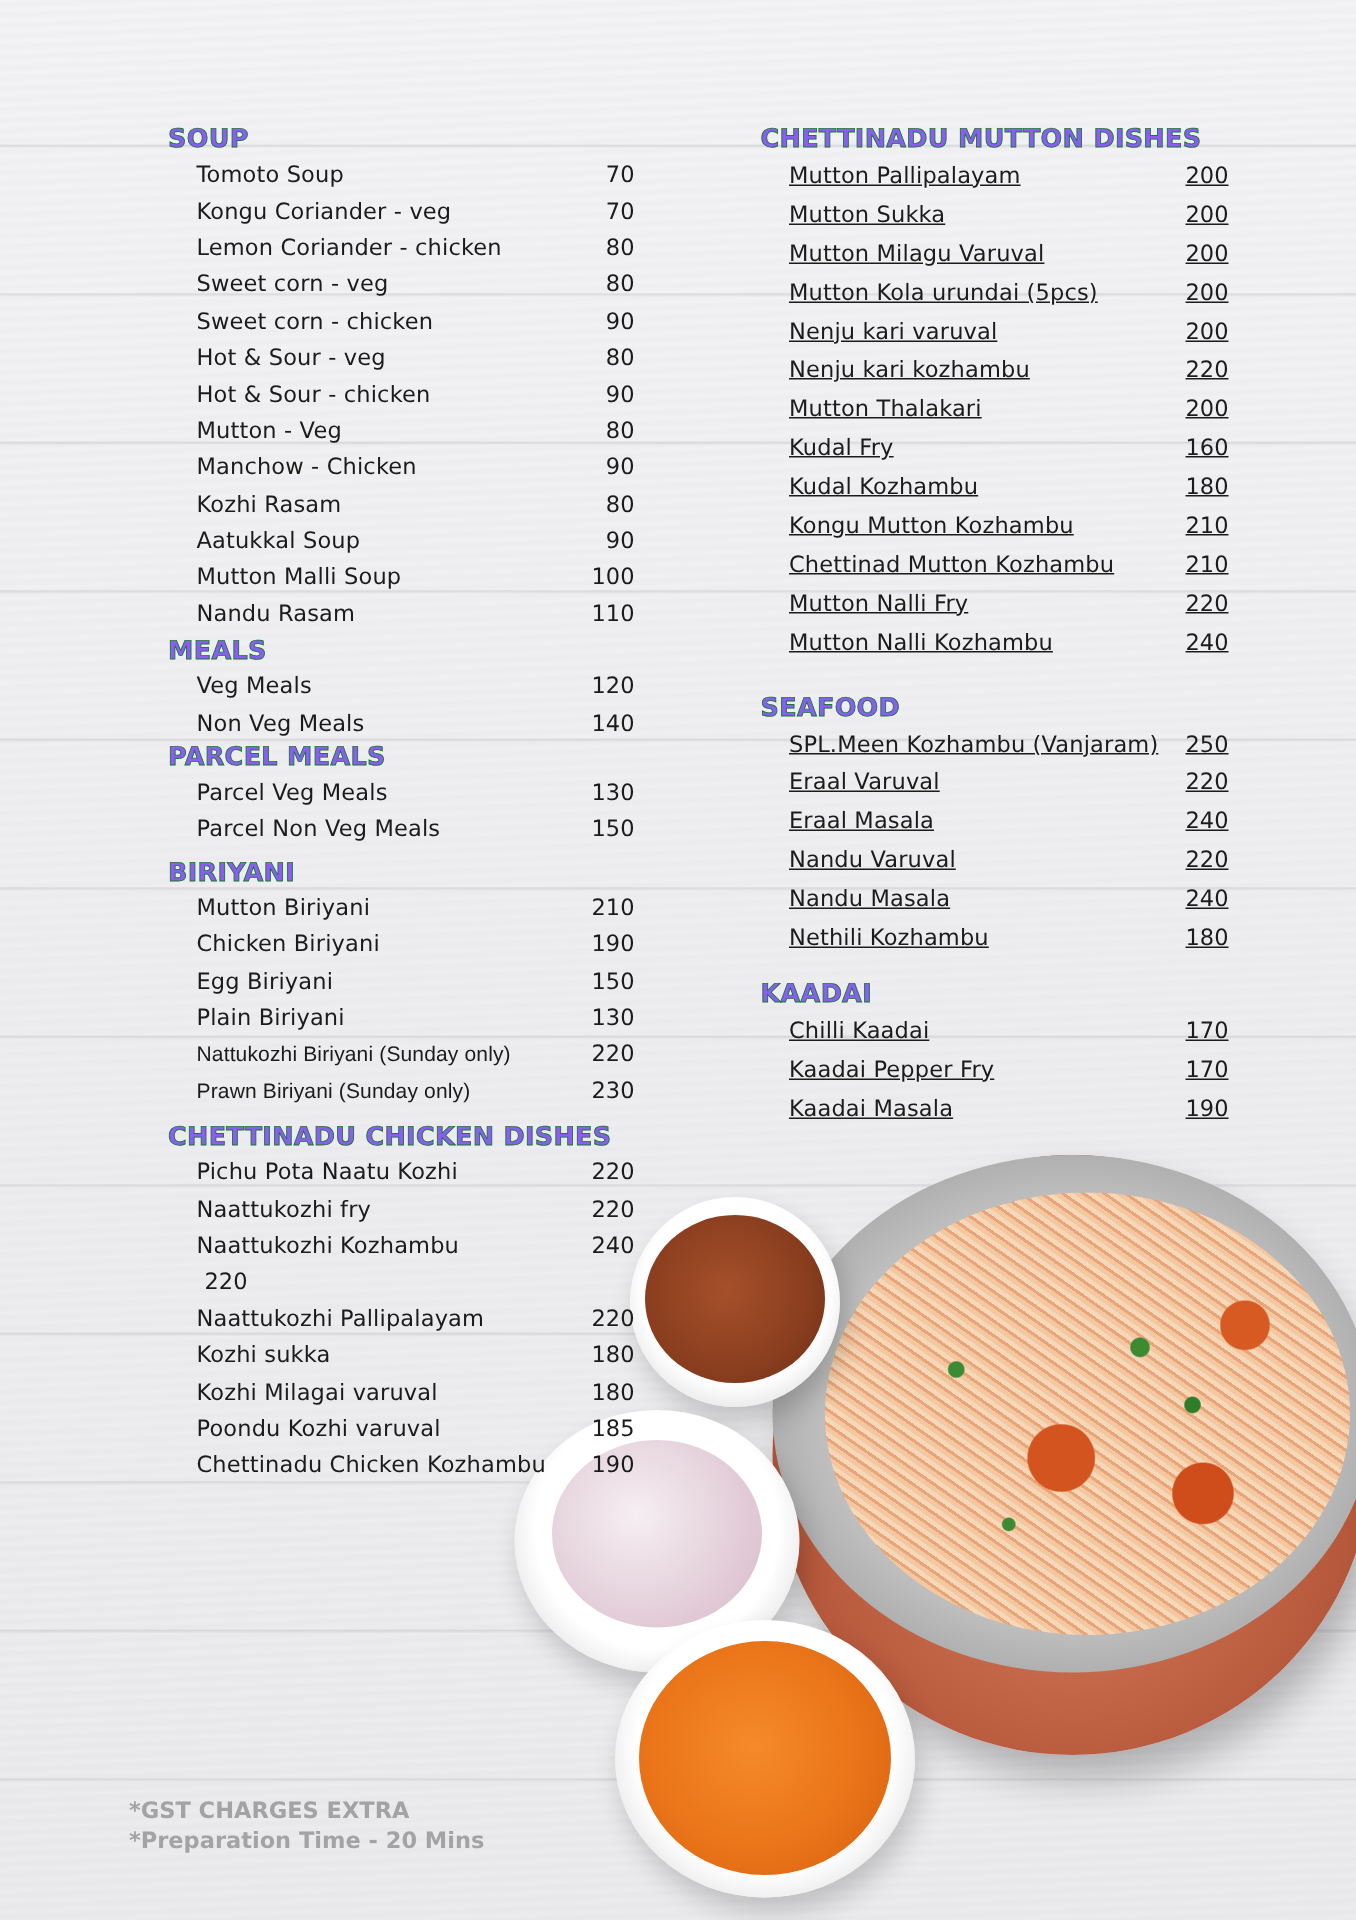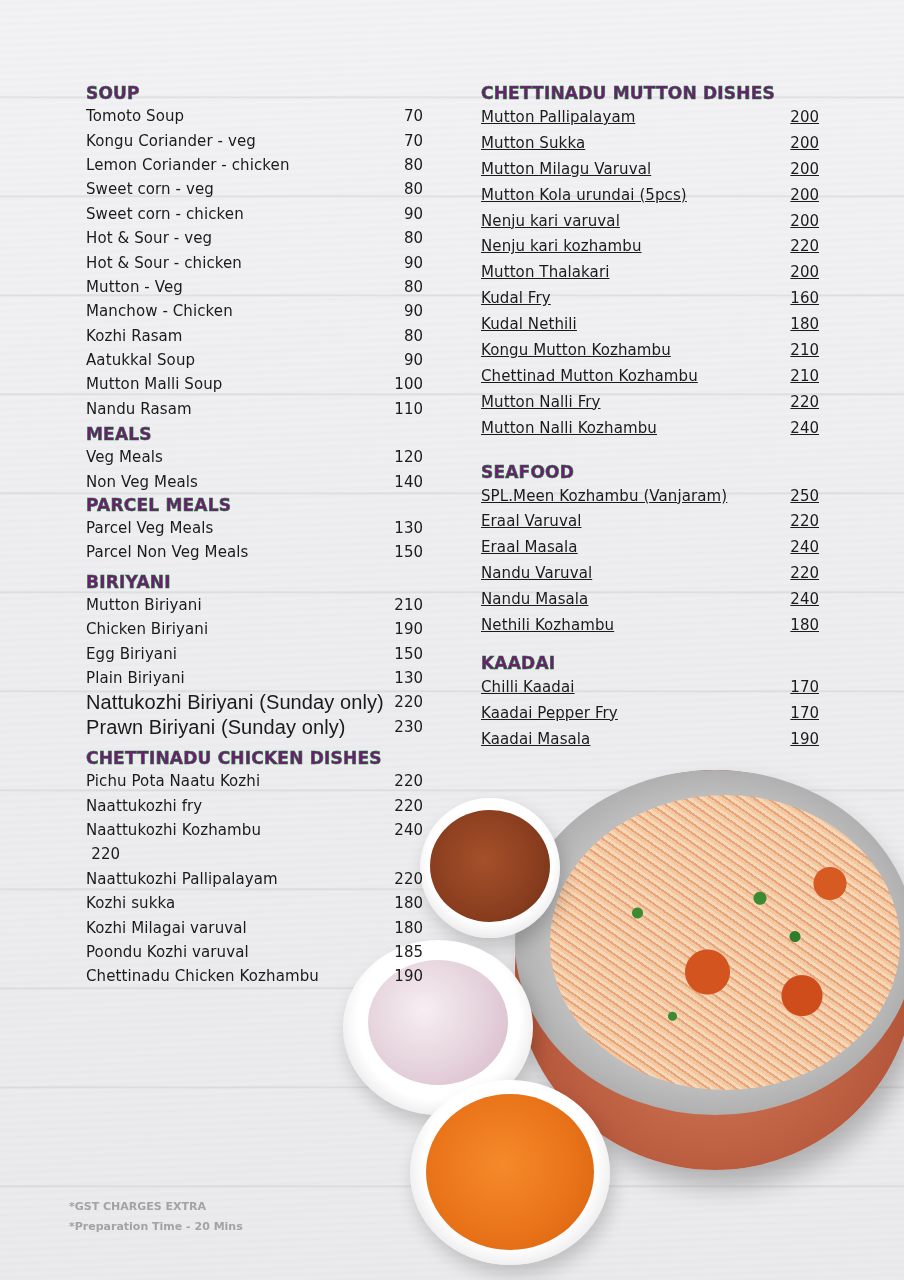--- a/index.html
+++ b/index.html
@@ -17,47 +17,49 @@
       linear-gradient(180deg, #f3f3f5 0%, #eeeef0 50%, #ebebed 100%);
   }
   .col { position: absolute; }
   .col-left { left: 86px; top: 82px; width: 337px; }
   .col-right { left: 481px; top: 82px; width: 338px; }
   .section-title {
     font-family: "DejaVu Sans", sans-serif;
     font-weight: 900;
     font-size: 17px;
     letter-spacing: 0.2px;
-    color: #701a75;
+    color: #8b5cf6;
     text-transform: uppercase;
     line-height: 22px;
+    margin-left: 26px;
     -webkit-text-stroke: 0.6px #177a2e;
   }
   .row {
     display: flex;
     justify-content: space-between;
     align-items: center;
     height: 24.4px;
     font-size: 15px;
     line-height: 24px;
     white-space: nowrap;
+    margin-left: 45px;
   }
   .row .name { letter-spacing: 0.1px; }
   .row .price { text-align: right; min-width: 34px; }
-  .row.alt .name { font-family: "Liberation Sans", sans-serif; font-size: 20px; }
+  .row.alt .name { font-family: "Liberation Sans", sans-serif; font-size: 14px; }
   .col-right .row { height: 25.9px; text-decoration: underline; }
   .gap-small { height: 2px; }
   .gap-med { height: 20px; }
   .footnote {
     position: absolute;
-    left: 69px;
+    left: 86px;
     top: 1197px;
     font-family: "DejaVu Sans", sans-serif;
     font-weight: bold;
-    font-size: 11px;
+    font-size: 15px;
     line-height: 20px;
     color: #a3a3a6;
   }
 
   
   .food { position: absolute; }
   .bowl {
     position: absolute;
     border-radius: 50%;
     background: radial-gradient(circle at 50% 45%, #ffffff 60%, #e4e4e6 80%, #cfcfd2 100%);
@@ -299,21 +301,21 @@
       </div>
     <div class="row">
         <span class="name">Mutton Thalakari</span>
         <span class="price">200</span>
       </div>
     <div class="row">
         <span class="name">Kudal Fry</span>
         <span class="price">160</span>
       </div>
     <div class="row">
-        <span class="name">Kudal Nethili</span>
+        <span class="name">Kudal Kozhambu</span>
         <span class="price">180</span>
       </div>
     <div class="row">
         <span class="name">Kongu Mutton Kozhambu</span>
         <span class="price">210</span>
       </div>
     <div class="row">
         <span class="name">Chettinad Mutton Kozhambu</span>
         <span class="price">210</span>
       </div>

